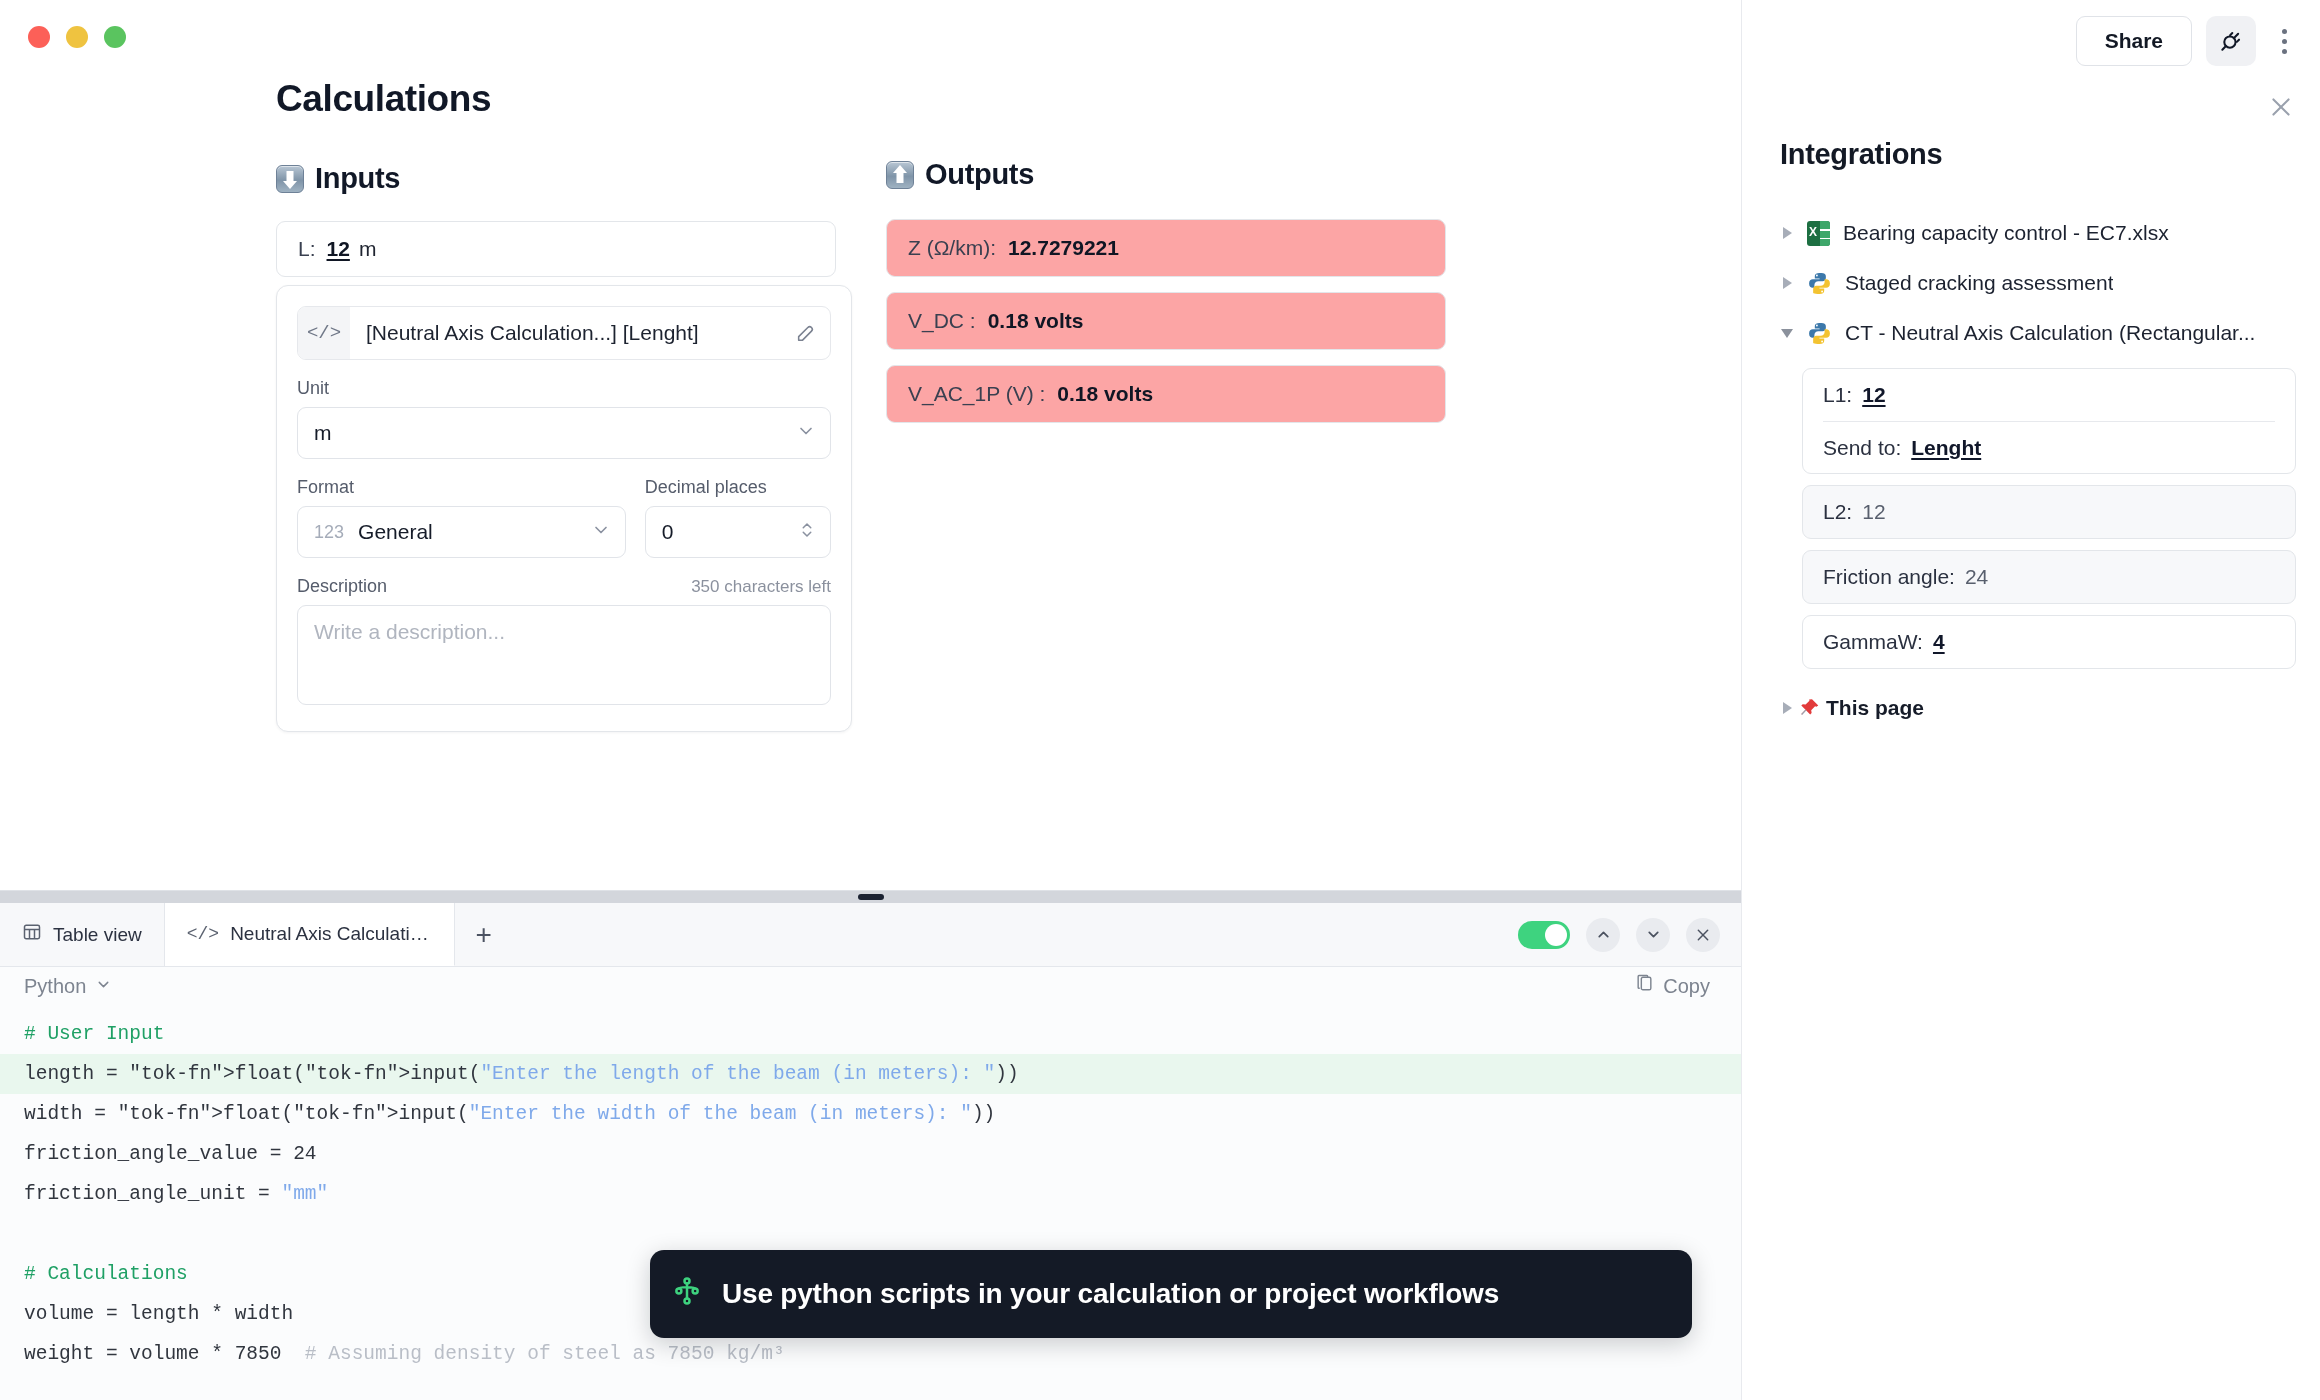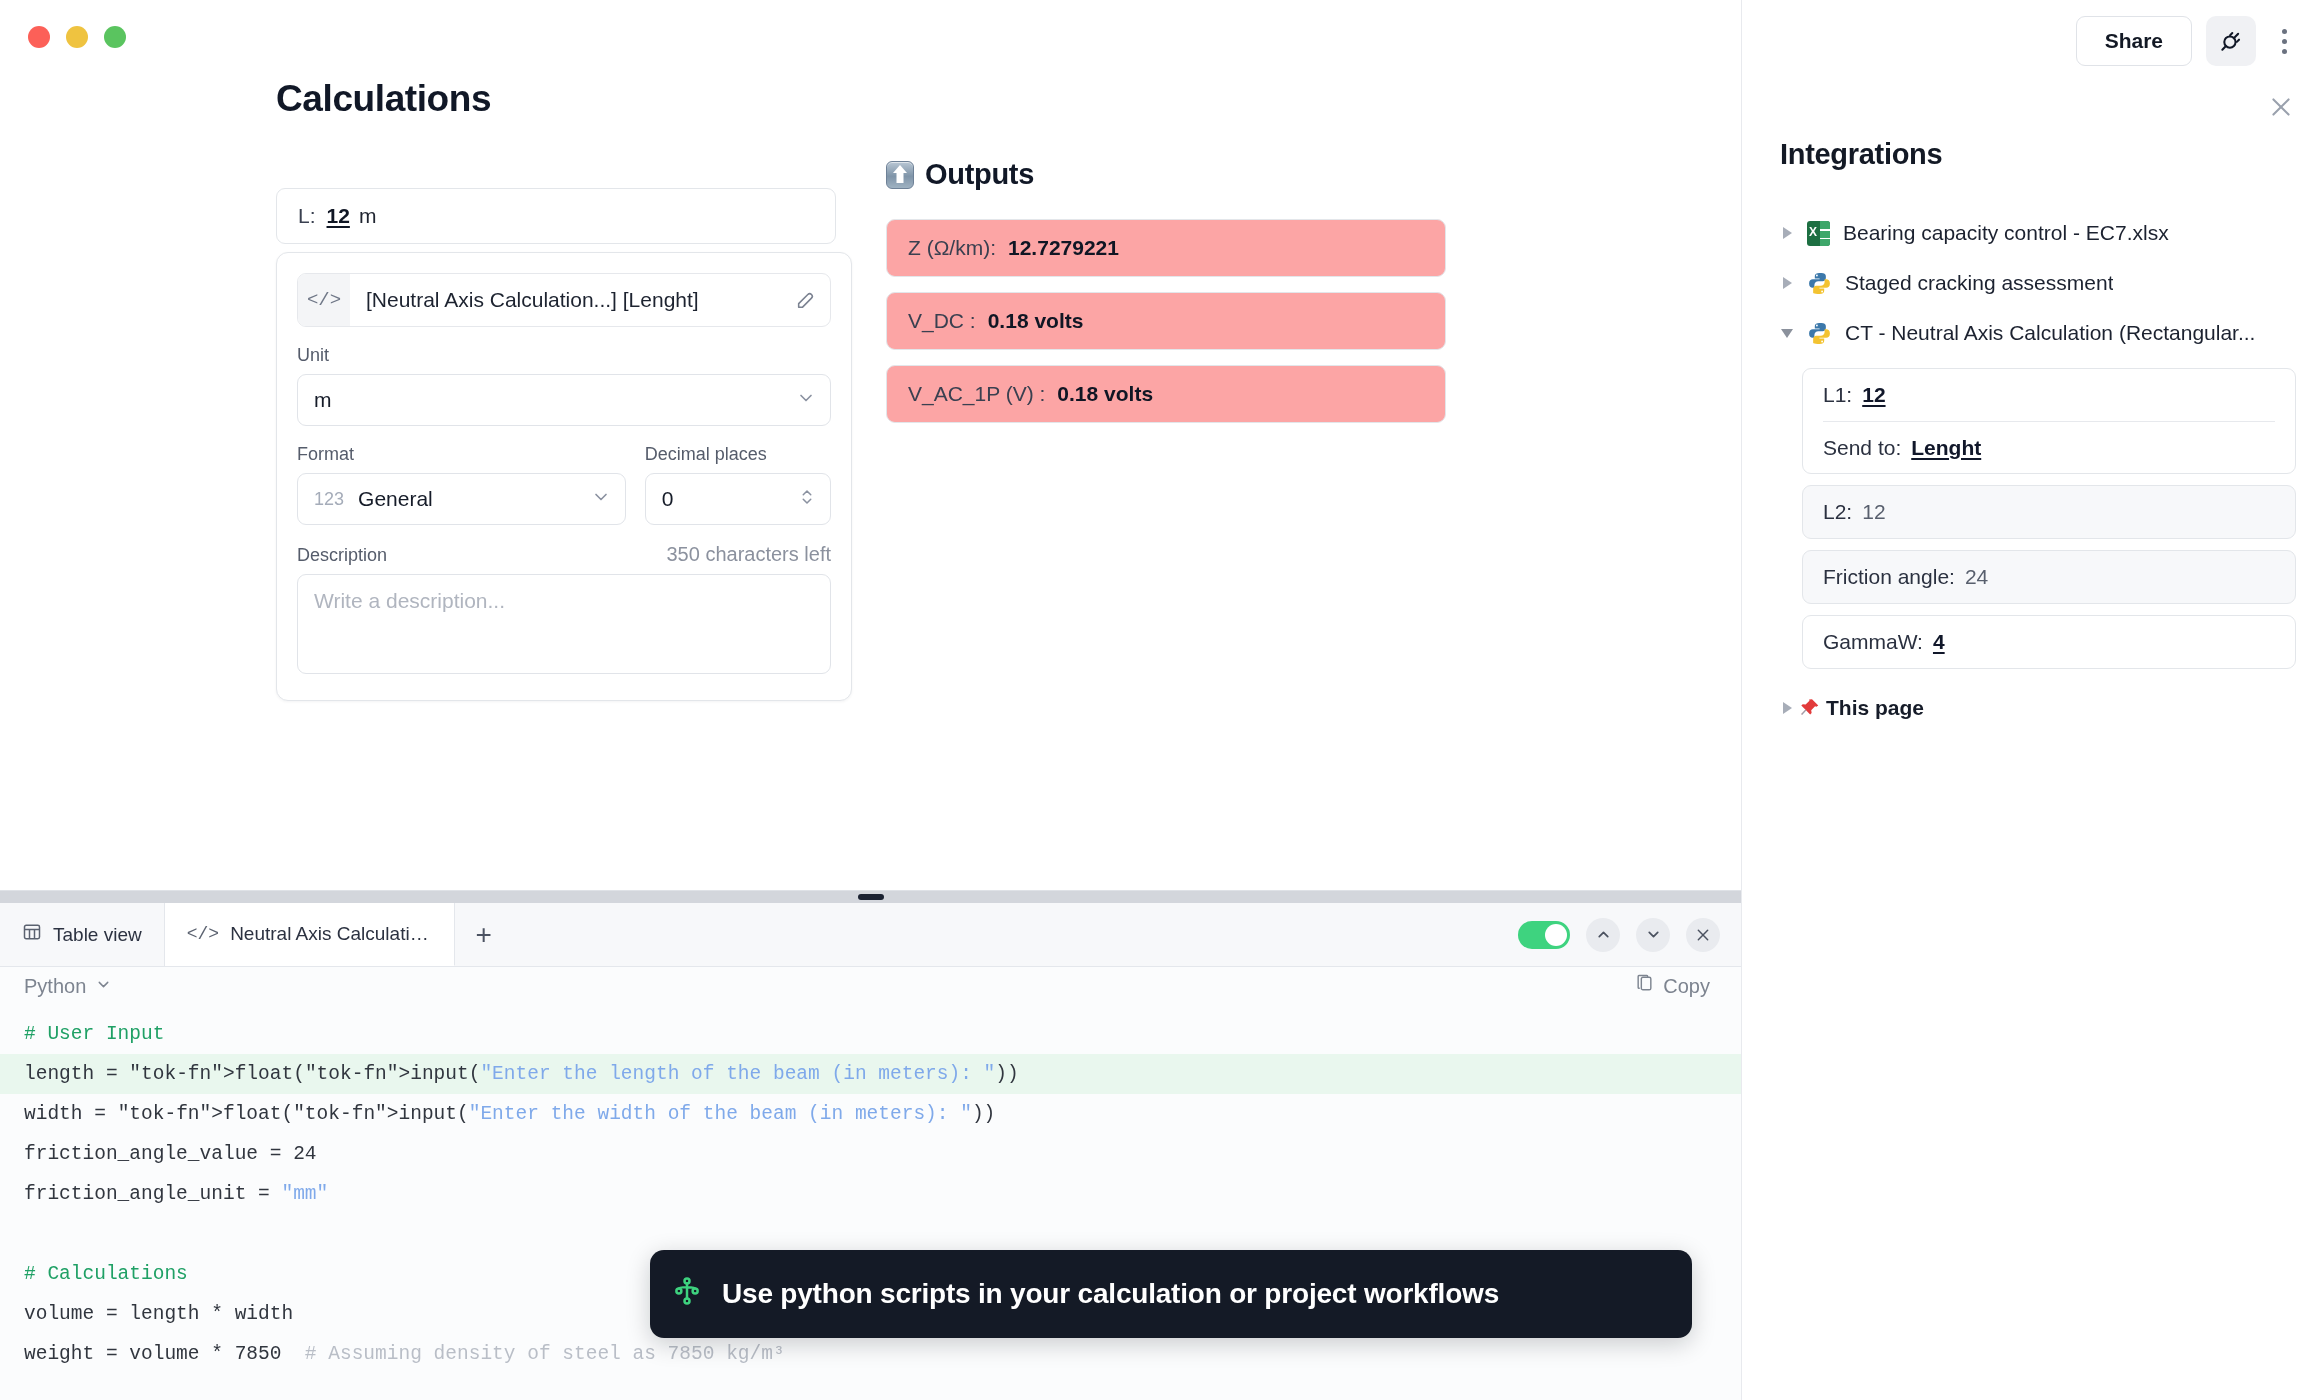--- a/index.html
+++ b/index.html
@@ -115,21 +115,21 @@
   }
   .select-box .pre123 {
     font-size: 18px; color: #a5acb9; margin-right: 14px;
     font-family: "Liberation Sans", sans-serif;
   }
   .select-box .sb-val { flex: 1; }
   .chev { color: #8a91a0; }
 
   .lbl-row { display: flex; justify-content: space-between; align-items: baseline; margin: 18px 0 8px 0; }
   .lbl-row .fld-label { margin: 0; }
-  .chars-left { font-size: 20px; color: #8b919e; margin-left: 16px; }
+  .chars-left { font-size: 17px; color: #8b919e; margin-left: 16px; }
 
   .desc-area {
     height: 100px; border: 1px solid #e1e4e9; border-radius: 9px; background: #fff;
     padding: 14px 16px; font-size: 21px; color: #b0b5bf;
     font-family: "Liberation Sans", sans-serif; resize: none; width: 100%;
   }
   .desc-area::placeholder { color: #b0b5bf; }
 
   .out-list { margin-top: 28px; display: flex; flex-direction: column; gap: 15px; }
   .out-list .row-card { width: 560px; height: 58px; background: #fca5a5; }
@@ -279,20 +279,24 @@
       <span class="tl red"></span>
       <span class="tl yellow"></span>
       <span class="tl green"></span>
     </div>
 
     <div class="page-title">Calculations</div>
 
     <div class="columns">
 
       <div class="col col-inputs">
+        <div class="sec-head">
+          <span class="sq-icon down"></span>
+          <span>Inputs</span>
+        </div>
 
         <div class="row-card" id="inputs-first">
           <span class="lbl">L:</span>
           <span class="val ul">12</span>
           <span class="unit">m</span>
         </div>
 
         <div class="editor-panel">
 
           <div class="code-chip">

